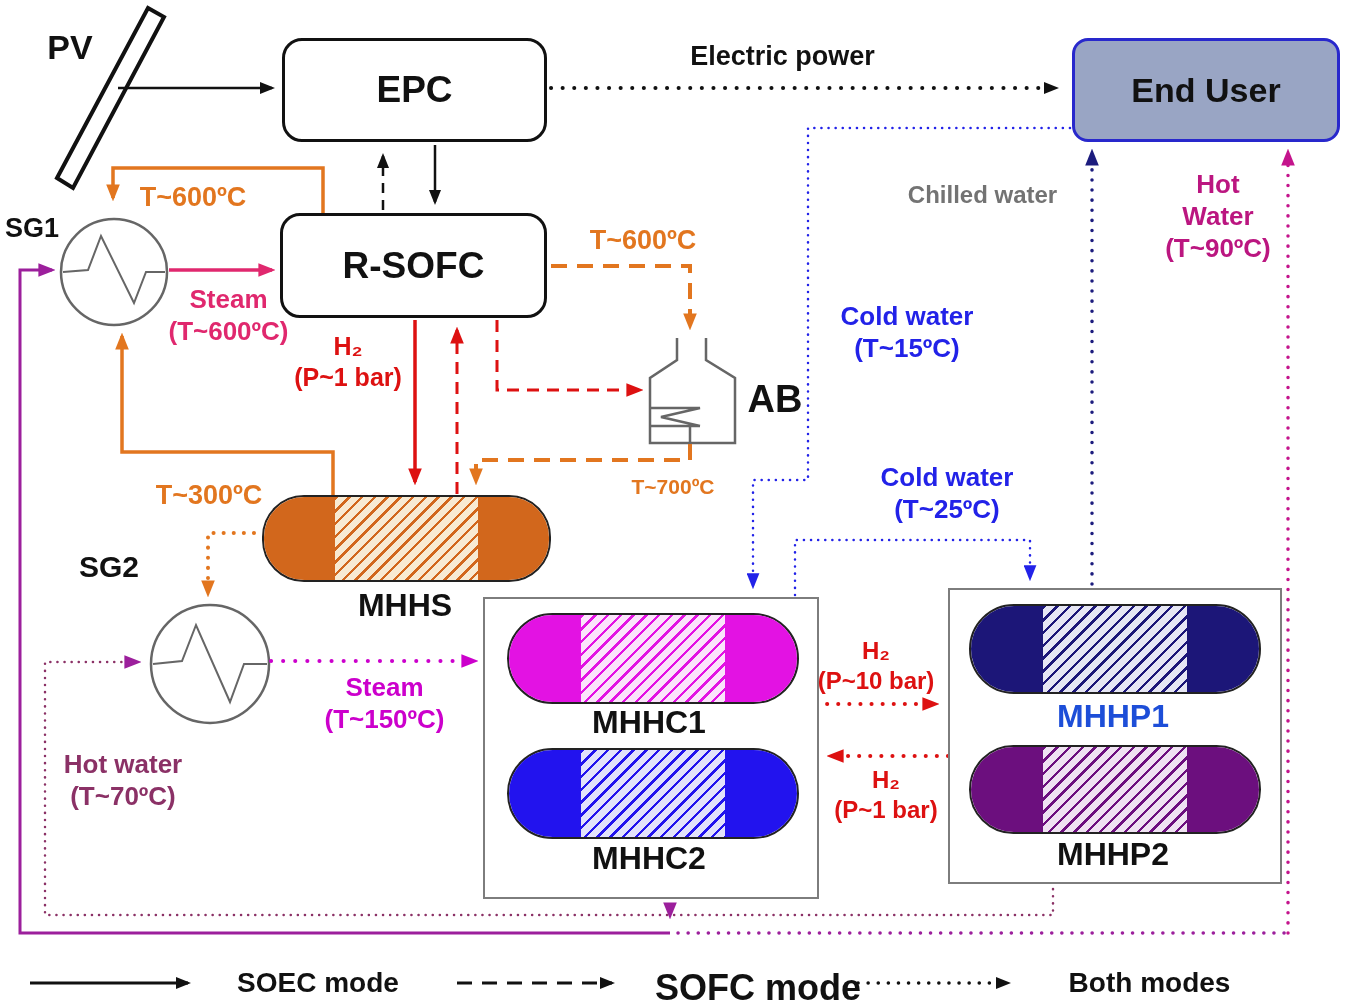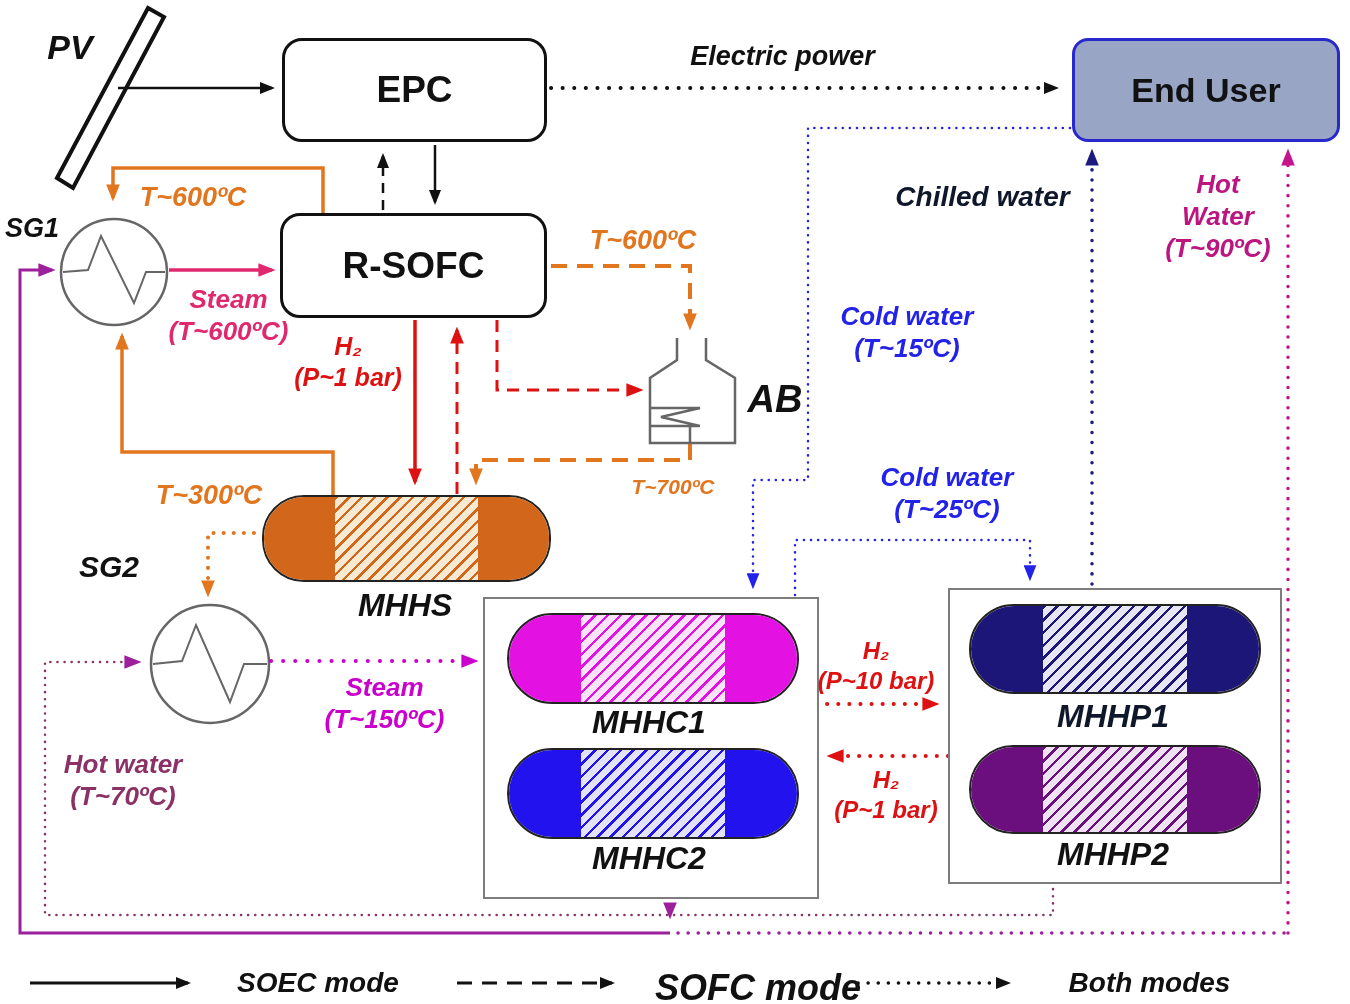--- a/index.html
+++ b/index.html
@@ -5,21 +5,21 @@
   html,body{margin:0;padding:0;background:#fff;}
   #stage{position:relative;width:1350px;height:1004px;background:#ffffff;overflow:hidden;
          font-family:"Liberation Sans",sans-serif;font-weight:bold;}
   #flows{position:absolute;left:0;top:0;z-index:1;}
   .node{position:absolute;z-index:3;border:3.5px solid #111;border-radius:20px;background:#fff;
         display:flex;align-items:center;justify-content:center;font-weight:bold;color:#111;}
   .gbox{position:absolute;z-index:2;border:2.5px solid #7d7d7d;background:#fff;}
   .tank{position:absolute;z-index:3;display:flex;border:2px solid #222;border-radius:46px;overflow:hidden;}
   .tank .cap{flex:0 0 25%;}
   .tank .mid{flex:1;}
-  .lbl{position:absolute;z-index:4;text-align:center;line-height:1.24;white-space:nowrap;font-weight:bold;font-style:italic;}
+  .lbl{position:absolute;z-index:4;text-align:center;line-height:1.24;white-space:nowrap;font-weight:bold;}
 </style>
 </head>
 <body>
 
 <div id="stage">
 
   <svg id="flows" width="1350" height="1004" viewBox="0 0 1350 1004">
     <defs>
       <marker id="m-black" markerUnits="userSpaceOnUse" viewBox="0 0 10 8" markerWidth="15" markerHeight="12" refX="8" refY="4" orient="auto-start-reverse">
           <path d="M0,0 L10,4 L0,8 z" fill="#111111"></path>
@@ -154,21 +154,21 @@
     <div class="cap" style="background:#6c0f7e;"></div>
   </div>
 
   <div class="lbl" style="left:40px;top:26px;width:60px;font-size:34px;color:#111;">PV</div>
   <div class="lbl" style="left:0px;top:212px;width:64px;font-size:27px;color:#111;">SG1</div>
   <div class="lbl" style="left:74px;top:548px;width:70px;font-size:30px;color:#111;">SG2</div>
   <div class="lbl" style="left:744px;top:376px;width:62px;font-size:38px;color:#111;">AB</div>
   <div class="lbl" style="left:340px;top:586px;width:130px;font-size:32px;color:#111;">MHHS</div>
   <div class="lbl" style="left:483px;top:703px;width:332px;font-size:32px;color:#111;z-index:4;">MHHC1</div>
   <div class="lbl" style="left:483px;top:839px;width:332px;font-size:32px;color:#111;z-index:4;">MHHC2</div>
-  <div class="lbl" style="left:948px;top:697px;width:330px;font-size:32px;color:#0f172a;z-index:4;">MHHP1</div>
+  <div class="lbl" style="left:948px;top:697px;width:330px;font-size:32px;color:#1d4ed8;z-index:4;">MHHP1</div>
   <div class="lbl" style="left:948px;top:835px;width:330px;font-size:32px;color:#111;z-index:4;">MHHP2</div>
 
   <div class="lbl" style="left:660px;top:40px;width:245px;font-size:27px;color:#111;">Electric power</div>
 
   <div class="lbl" style="left:134px;top:181px;width:118px;font-size:27px;color:#e2761f;">T~600ºC</div>
 
   <div class="lbl" style="left:156px;top:283px;width:145px;font-size:26px;color:#e0286e;">
     <div>Steam</div>
     <div>(T~600ºC)</div>
   </div>
@@ -185,21 +185,21 @@
   <div class="lbl" style="left:312px;top:671px;width:145px;font-size:26px;color:#cc00cc;">
     <div>Steam</div>
     <div>(T~150ºC)</div>
   </div>
 
   <div class="lbl" style="left:48px;top:748px;width:150px;font-size:26px;color:#8b3166;">
     <div>Hot water</div>
     <div>(T~70ºC)</div>
   </div>
 
-  <div class="lbl" style="left:880px;top:180px;width:205px;font-size:28px;color:#0f172a;">
+  <div class="lbl" style="left:880px;top:180px;width:205px;font-size:24px;color:#737373;">
     <div>Chilled water</div>
   </div>
 
   <div class="lbl" style="left:828px;top:300px;width:158px;font-size:26px;color:#2222e8;">
     <div>Cold water</div>
     <div>(T~15ºC)</div>
   </div>
 
   <div class="lbl" style="left:868px;top:461px;width:158px;font-size:26px;color:#2222e8;">
     <div>Cold water</div>

